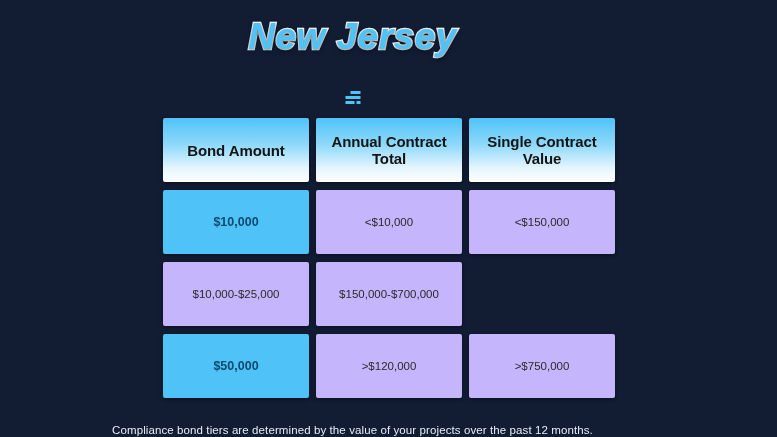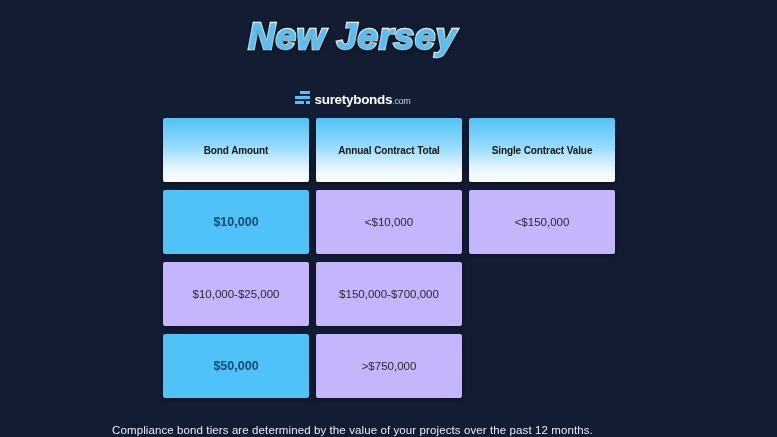--- a/index.html
+++ b/index.html
@@ -100,21 +100,21 @@
     align-items:center;
     justify-content:center;
     text-align:center;
     border-radius:2px;
     box-shadow:0 1px 4px rgba(0,0,0,.45);
     padding:0 5px;
   }
   .cell.head {
     background:linear-gradient(180deg,#4fc3f7 0%, #8fd9fa 42%, #e4f5fd 78%, #ffffff 100%);
     color:#141414;
-    font-size:10px;
+    font-size:15px;
     font-weight:bold;
     letter-spacing:-0.1px;
   }
   .cell.amount {
     background:#4fc3f7;
     color:#0c4a6e;
     font-size:12.5px;
     font-weight:bold;
   }
   .cell.value {
@@ -146,21 +146,20 @@
     <div class="arc" id="arc-text"></div>
   </div>
 
   <div class="logo">
     <span class="logo-mark">
       <i class="lm1"></i>
         <i class="lm2"></i>
         <i class="lm3"></i>
         <i class="lm4"></i>
     </span>
-    <span class="logo-text"><span>suretybonds</span><span class="tld">.com</span></span>
   </div>
 
   <div class="table">
 
     <div class="row">
       <div class="cell head">Bond Amount</div>
       <div class="cell head">Annual Contract Total</div>
       <div class="cell head">Single Contract Value</div>
     </div>
 
@@ -170,20 +169,21 @@
       <div class="cell value">&lt;$150,000</div>
     </div>
 
     <div class="row">
       <div class="cell value">$10,000-$25,000</div>
       <div class="cell value">$150,000-$700,000</div>
     </div>
 
     <div class="row">
       <div class="cell amount">$50,000</div>
+      <div class="cell value">&gt;$120,000</div>
       <div class="cell value">&gt;$750,000</div>
     </div>
 
   </div>
 
   <div class="footer">Compliance bond tiers are determined by the value of your projects over the past 12 months.</div>
 
 </div>
 
 </body></html>

